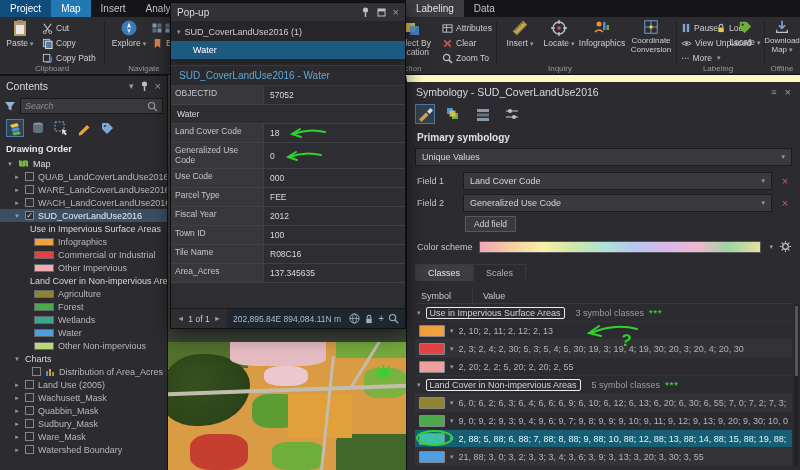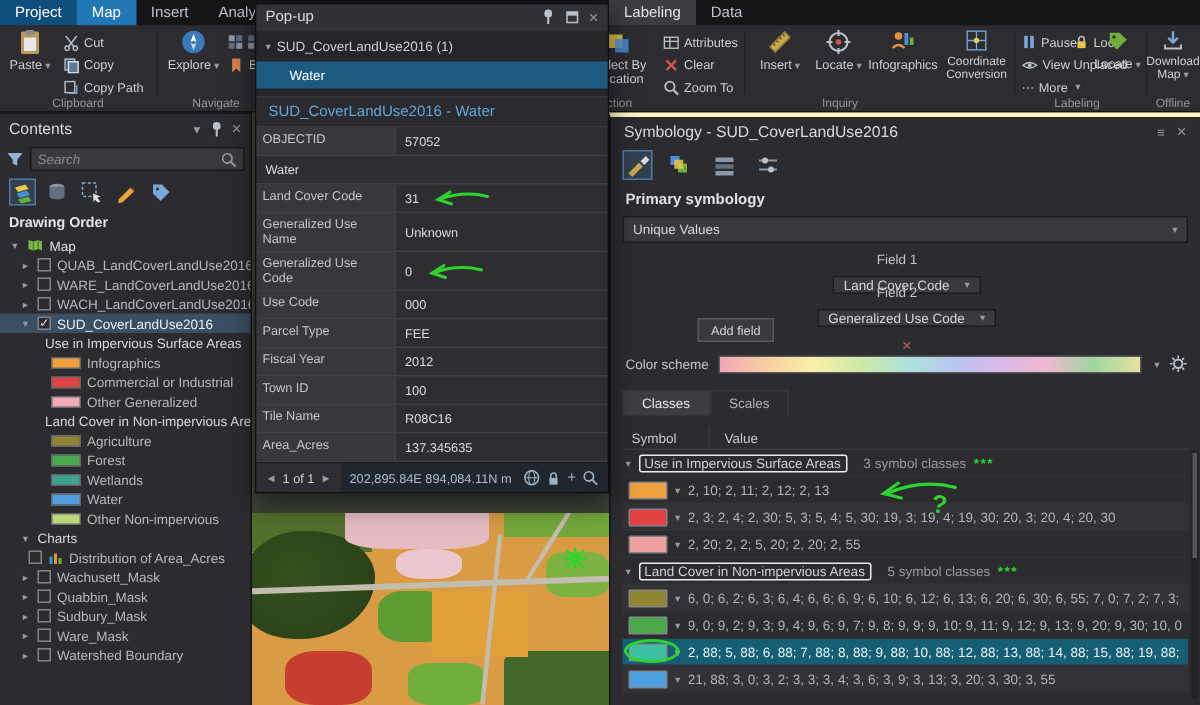--- a/index.html
+++ b/index.html
@@ -44,21 +44,21 @@
   .ctool { width:18px; height:18px; display:flex; align-items:center; justify-content:center;
     border:1px solid transparent; }
   .ctool.sel { background:#33404d; border-color:#4a7ba8; }
   .c-dorder { padding:3px 6px 2px; font-size:9.5px; font-weight:bold; color:#e6e6e8; height:17px; }
   .tree { font-size:9px; color:#b8b8bc; }
   .ti { display:flex; align-items:center; height:13px; gap:4px; padding-left:6px; white-space:nowrap; overflow:hidden; }
   .ti .ar { width:8px; color:#9a9aa0; font-size:7px; text-align:center; flex:none; }
   .ti.ind1 { padding-left:13px; }
   .ti.head { padding-left:30px; color:#d8d8da; }
   .ti.leg  { padding-left:34px; }
-  .ti.chart { padding-left:19px; }
+  .ti.chart { padding-left:32px; }
   .ti.sel { background:#3a4f63; color:#e8eef4; }
   .cb { width:9px; height:9px; border:1px solid #85858a; background:#2c2c30; font-size:8px;
     line-height:8px; text-align:center; color:#e0e0e0; flex:none; }
   .sw { width:20px; height:8px; border:1px solid #66666c; flex:none; }
 
   
   .mapback { position:absolute; left:168px; top:75px; width:238px; height:267px; background:#3c4438; }
   .mapview { position:absolute; left:168px; top:342px; width:238px; height:128px; overflow:hidden;
     background:#d99b44; }
   .mapview > div { position:absolute; }
@@ -86,35 +86,35 @@
   .pp-foot { height:20px; display:flex; align-items:stretch; border-top:1px solid #1a1a1c; }
   .pf-nav { width:56px; display:flex; align-items:center; justify-content:center; gap:4px;
     font-size:8.5px; color:#cfcfd2; background:#2e2e32; }
   .pf-nav .nv { color:#9a9aa0; font-size:7.5px; }
   .pf-coords { flex:1; background:#20262e; display:flex; align-items:center; padding:0 6px;
     font-size:8.5px; color:#a9bdd1; gap:4px; white-space:nowrap; }
   .pf-coords .sp { flex:1; }
 
   
   .sym { position:absolute; left:406px; top:75px; width:394px; height:395px; background:#2c2c30;
-    border-top:3px solid #fef9c3; border-left:1px solid #131316; }
+    border-top:7px solid #fef9c3; border-left:1px solid #131316; }
   .s-title { position:absolute; left:0; right:0; top:0; height:20px; display:flex;
     align-items:center; padding:0 9px; font-size:10.5px; color:#dadade; gap:8px; }
   .s-title .sp { flex:1; }
   .s-tools { position:absolute; left:8px; top:22px; display:flex; gap:9px; align-items:center; }
   .stool { width:20px; height:20px; display:flex; align-items:center; justify-content:center;
     border:1px solid transparent; }
   .stool.sel { background:#33404d; border-color:#4a7ba8; }
   .s-primary { position:absolute; left:10px; top:50px; font-size:10px; font-weight:bold; color:#e2e2e4; }
   .s-combo { display:flex; align-items:center; background:#39393e; border:1px solid #1c1c1f;
     font-size:9px; color:#d6d6d8; padding:0 6px; height:18px; gap:4px; }
   .s-combo .sp { flex:1; }
   .s-uv { position:absolute; left:8px; right:8px; top:66px; }
   .s-field { position:absolute; left:10px; right:8px; display:flex; align-items:center; gap:6px;
-    font-size:9px; color:#c6c6ca;flex-direction:column; }
+    font-size:9px; color:#c6c6ca; }
   .s-field .fl { width:40px; flex:none; }
   .s-field .s-combo { flex:1; }
   .xbtn { width:14px; height:14px; display:flex; align-items:center; justify-content:center;
     color:#c06060; font-size:11px; }
   .s-add { position:absolute; left:58px; top:134px; height:16px; padding:0 8px; background:#3a3a3e;
     border:1px solid #58585e; font-size:8.5px; color:#d6d6d8; display:flex; align-items:center; }
   .s-scheme { position:absolute; left:10px; right:8px; top:158px; display:flex; align-items:center;
     gap:6px; font-size:9px; color:#c6c6ca; }
   .strip { flex:1; height:12px; border:1px solid #55555a;
     background:linear-gradient(90deg,#f2a6b8,#f7cfa0,#f9f0a8,#cfe8a8,#aee3d8,#b8c6ef,#d9b8e8,#f0b8d0,#9fd6a0,#e8e0a0); }
@@ -457,21 +457,21 @@
       <div class="ti leg">
           <span class="sw" style="background: rgb(240, 160, 60);"></span>
           <span>Infographics</span>
         </div>
       <div class="ti leg">
           <span class="sw" style="background: rgb(224, 67, 67);"></span>
           <span>Commercial or Industrial</span>
         </div>
       <div class="ti leg">
           <span class="sw" style="background: rgb(242, 170, 180);"></span>
-          <span>Other Generalized</span>
+          <span>Other Impervious</span>
         </div>
       <div class="ti head">
           <span>Land Cover in Non-impervious Areas</span>
         </div>
       <div class="ti leg">
           <span class="sw" style="background: rgb(143, 132, 49);"></span>
           <span>Agriculture</span>
         </div>
       <div class="ti leg">
           <span class="sw" style="background: rgb(75, 168, 75);"></span>
@@ -494,20 +494,25 @@
           <span>Charts</span>
         </div>
       <div class="ti chart">
           <span class="cb"></span>
           <svg width="10" height="10">
             <rect x="1" y="4" width="2" height="5" fill="#4a90d9"></rect>
             <rect x="4" y="2" width="2" height="7" fill="#e8913c"></rect>
             <rect x="7" y="5" width="2" height="4" fill="#6fae3a"></rect>
           </svg>
           <span>Distribution of Area_Acres</span>
+        </div>
+      <div class="ti ind1">
+          <span class="ar">▸</span>
+          <span class="cb"></span>
+          <span>Land Use (2005)</span>
         </div>
       <div class="ti ind1">
           <span class="ar">▸</span>
           <span class="cb"></span>
           <span>Wachusett_Mask</span>
         </div>
       <div class="ti ind1">
           <span class="ar">▸</span>
           <span class="cb"></span>
           <span>Quabbin_Mask</span>
@@ -699,31 +704,25 @@
           </span>
         </div>
       <div class="prow h19">
           <span class="pv">
             <span>Water</span>
           </span>
         </div>
       <div class="prow h19">
           <span class="pl">Land Cover Code</span>
           <span class="pv">
-            <span>31</span>
+            <span>18</span>
         <svg width="40" height="12" viewBox="0 0 40 12">
               <path d="M38 5 Q22 1 6 7" fill="none" stroke="#2fd32f" stroke-width="2" stroke-linecap="round"></path>
               <path d="M13 2 L5 7 L14 10" fill="none" stroke="#2fd32f" stroke-width="2" stroke-linecap="round"></path>
             </svg>
-          </span>
-        </div>
-      <div class="prow h26">
-          <span class="pl">Generalized Use Name</span>
-          <span class="pv">
-            <span>Unknown</span>
           </span>
         </div>
       <div class="prow h26">
           <span class="pl">Generalized Use Code</span>
           <span class="pv">
             <span>0</span>
         <svg width="40" height="12" viewBox="0 0 40 12">
               <path d="M38 5 Q22 1 6 7" fill="none" stroke="#2fd32f" stroke-width="2" stroke-linecap="round"></path>
               <path d="M13 2 L5 7 L14 10" fill="none" stroke="#2fd32f" stroke-width="2" stroke-linecap="round"></path>
             </svg>

